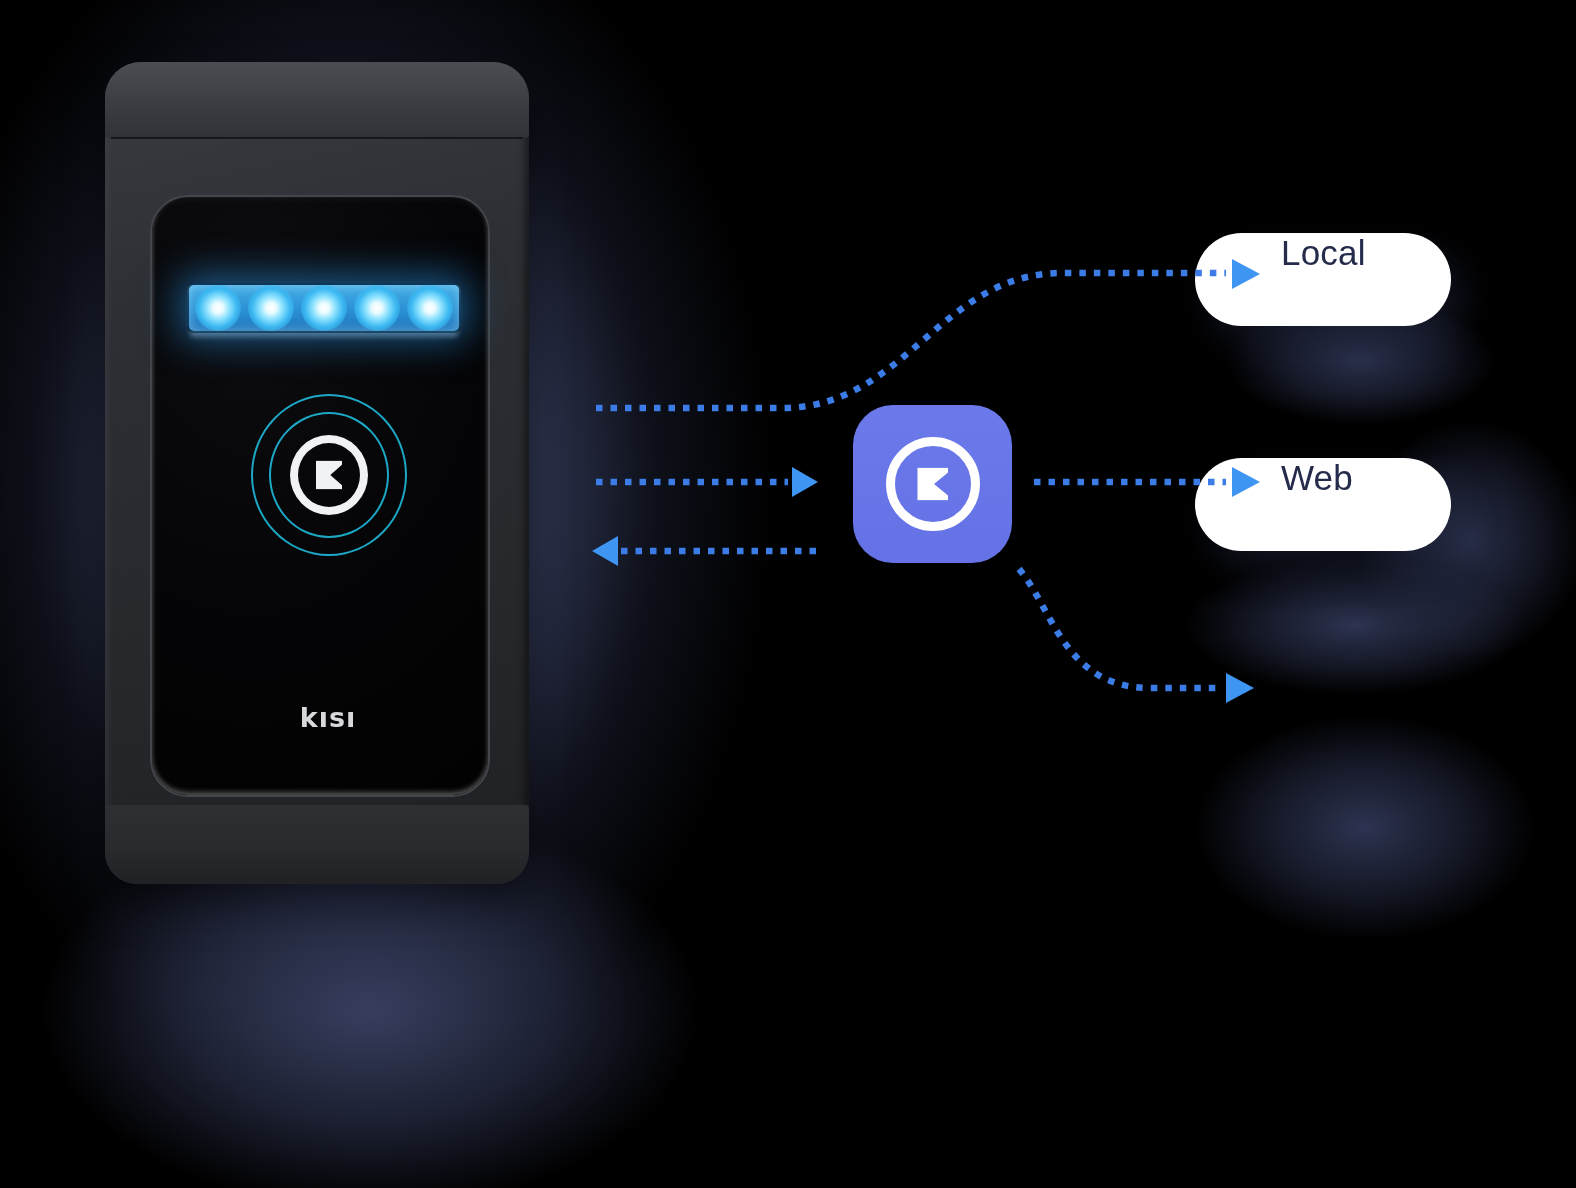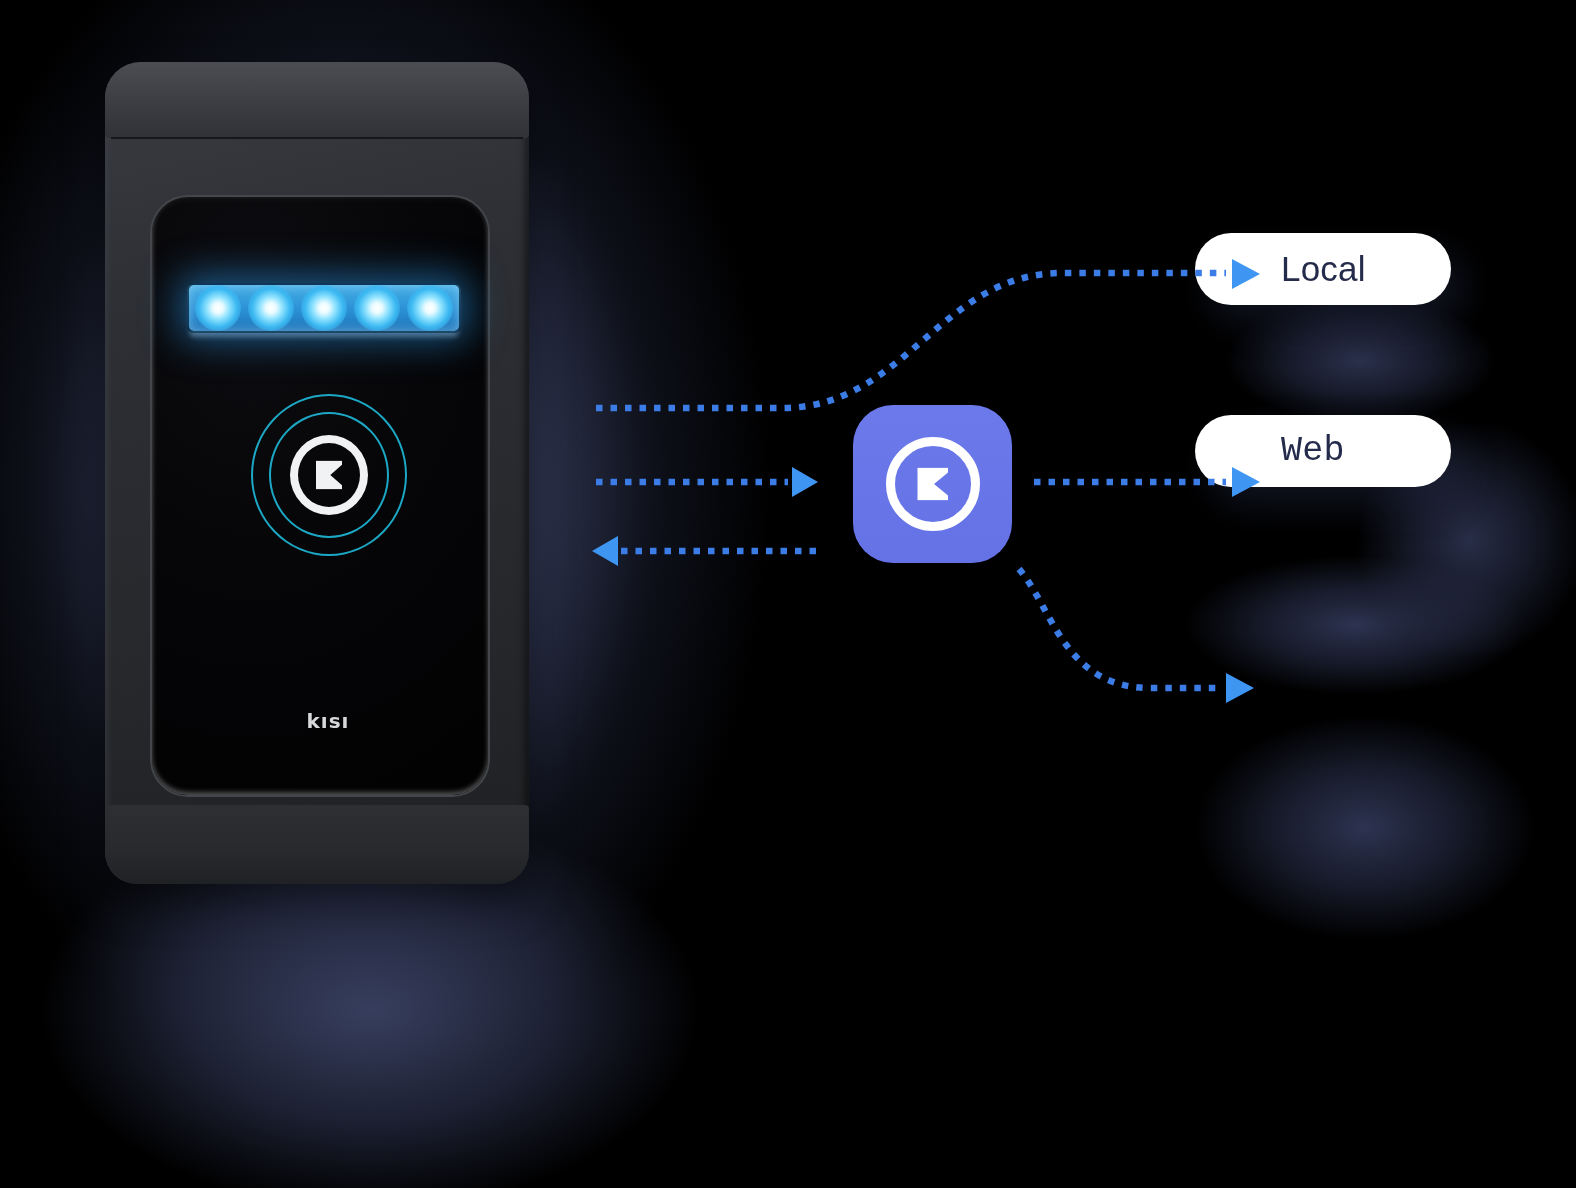--- a/index.html
+++ b/index.html
@@ -73,21 +73,21 @@
   .ring-outer{width:152px;height:158px;border:2px solid rgba(31,185,217,.9);}
   .ring-middle{width:116px;height:122px;border:2px solid rgba(31,185,217,.9);}
   .ring-white{width:62px;height:64px;border:8px solid #f1f2f4;}
   .kisi-glyph-device{
     position:absolute;left:0;top:0;width:26px;height:29px;transform:translate(-50%,-50%);
     background:#f1f2f4;
     clip-path:polygon(0 0,100% 0,100% 15%,55% 50%,100% 85%,100% 100%,0 100%);
   }
   .device-wordmark{
     position:absolute;left:0;right:0;bottom:62px;text-align:center;
-    color:#d6d8da;font-size:20px;font-weight:700;letter-spacing:1px;
+    color:#d6d8da;font-size:27px;font-weight:700;letter-spacing:1px;
     font-family:"DejaVu Sans",sans-serif;
     margin-left:16px;
   }
 
   
   .hub-icon{
     position:absolute;left:853px;top:405px;width:159px;height:158px;border-radius:40px;z-index:2;
     background:linear-gradient(180deg,#6b79ea 0%,#6472e6 100%);
   }
   .hub-ring{
@@ -95,27 +95,27 @@
     width:76px;height:76px;border:9px solid #fff;border-radius:50%;
   }
   .kisi-glyph-hub{
     position:absolute;left:50%;top:50%;transform:translate(-50%,-50%);
     width:31px;height:33px;background:#fff;
     clip-path:polygon(0 0,100% 0,100% 15%,55% 50%,100% 85%,100% 100%,0 100%);
   }
 
   
   .pill{
-    position:absolute;left:1195px;width:256px;height:72px;border-radius:47px;
-    background:#ffffff;z-index:3;display:flex;align-items:center;
+    position:absolute;left:1195px;width:256px;height:93px;border-radius:47px;
+    background:#ffffff;z-index:3;display:flex;align-items:flex-start;
     padding-left:86px;box-sizing:border-box;
     box-shadow:14px 18px 34px rgba(36,42,68,.45);
   }
   .pill-local{top:233px;}
-  .pill-web{top:415px;font-family:Liberation Mono, monospace;}
+  .pill-web{top:458px;}
   .pill-mobile{top:639px;}
   .pill-label{color:#252b4b;font-size:35px;font-weight:500;letter-spacing:.2px;}
 
   
   .arrows{position:absolute;inset:0;z-index:4;pointer-events:none;}
 </style>
 </head>
 <body>
 
 <div class="stage">

